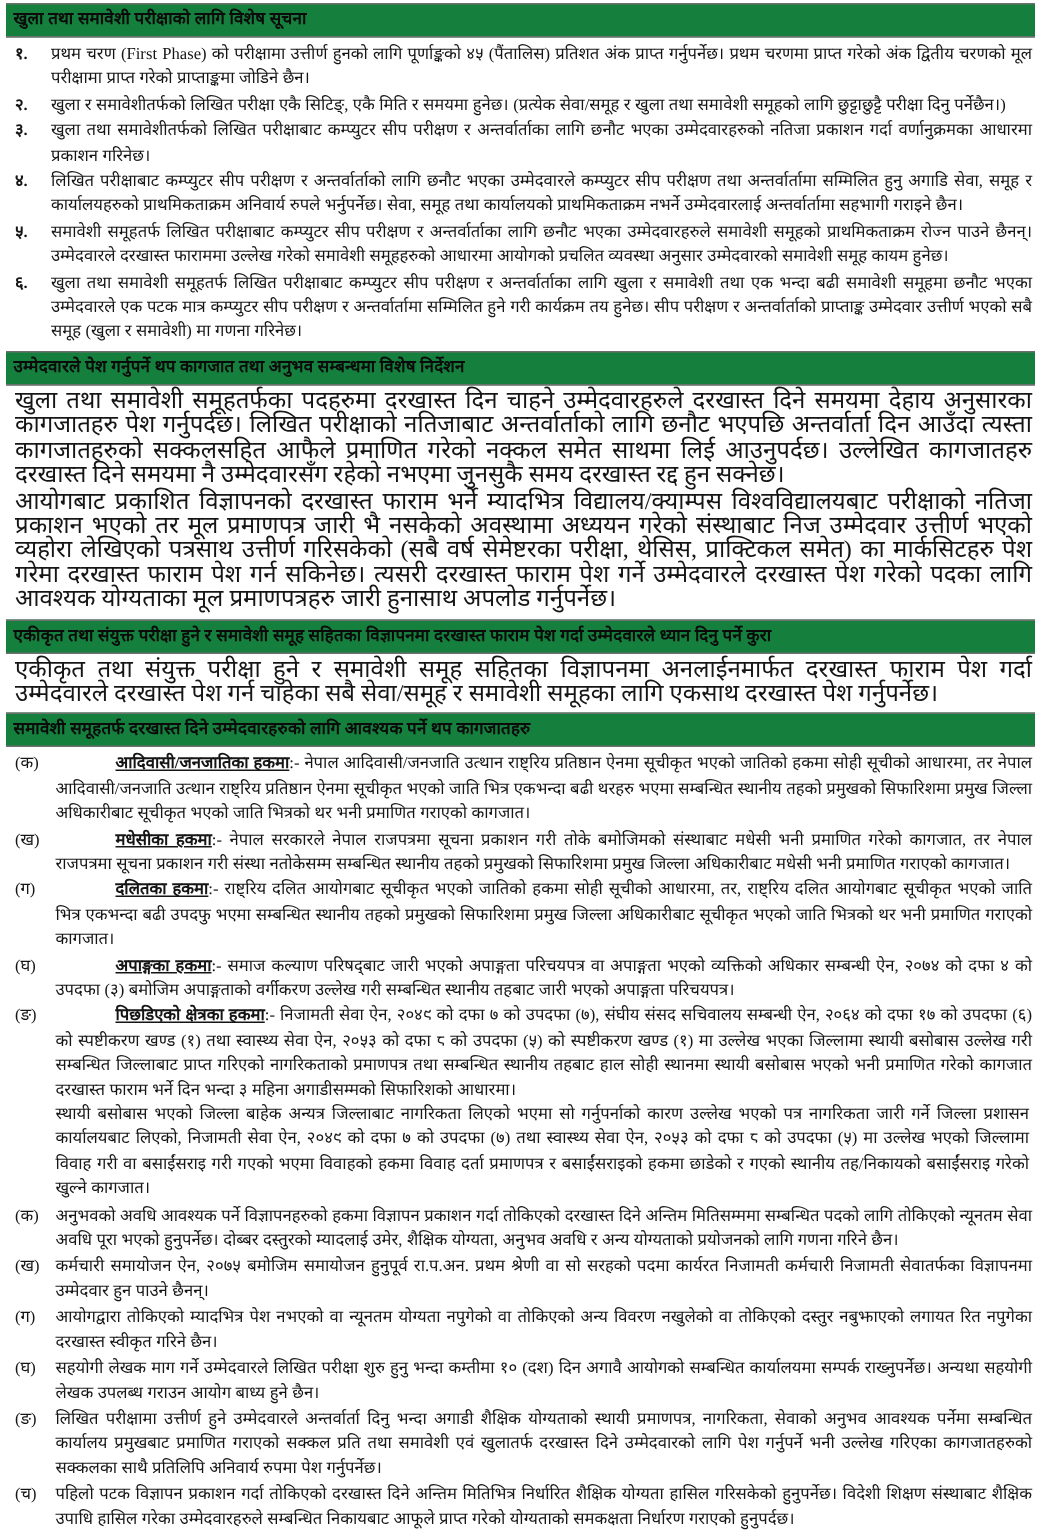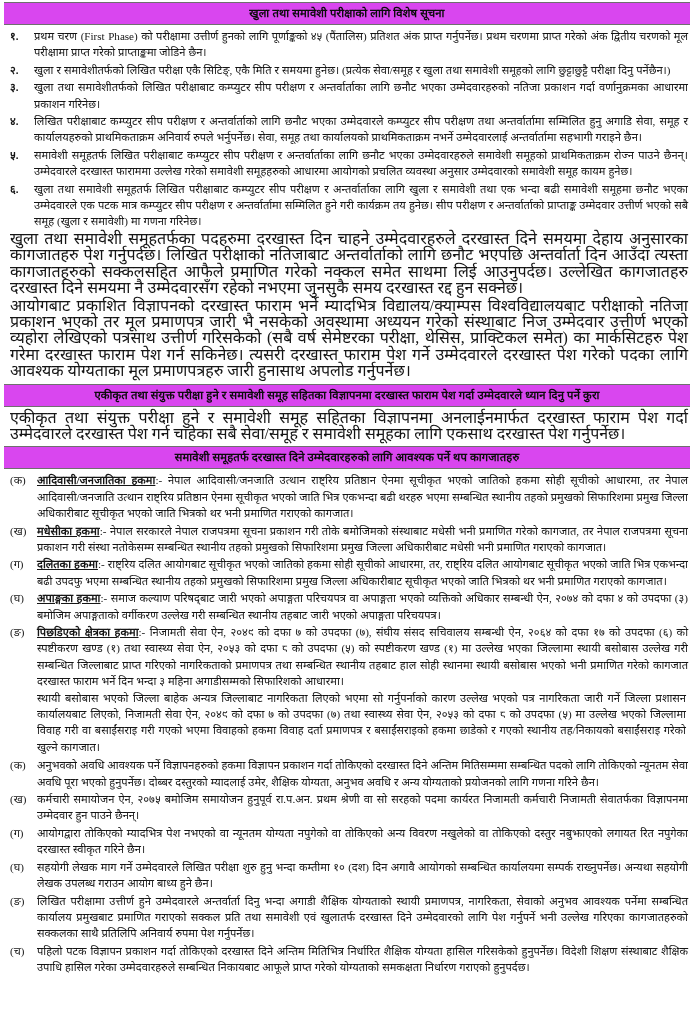--- a/index.html
+++ b/index.html
@@ -18,31 +18,30 @@
     width: 694px;
     min-height: 1024px;
     box-sizing: border-box;
     padding: 2px 4px 6px 4px;
     background: #ffffff;
     position: relative;
   }
 
   
   .section-bar {
-    background: #d946ef;
+    background: #15803d;
     border-top: 1px solid #6f6f6f;
     border-bottom: 1px solid #6f6f6f;
     color: #0b0b0b;
     font-weight: bold;
     font-size: 11.3px;
     line-height: 16px;
     padding: 2px 5px 3px 5px;
     margin: 4px 0 3px 0;
     letter-spacing: 0.15px;
-    text-align: center;
   }
   .section-bar.first { margin-top: 0; }
 
   
   ol.list, ul.list {
     list-style: none;
     margin: 0;
     padding: 0;
   }
   .item {
@@ -76,20 +75,21 @@
     font-size: 11.1px;
     line-height: 16.4px;
     text-align: justify;
     text-justify: inter-word;
     padding-right: 2px;
     word-spacing: 0.2px;
   }
   .lead {
     font-weight: bold;
     text-decoration: underline;
+    margin-left: 40px;
   }
   .para {
     font-size: 16px;
     line-height: 16.4px;
     text-align: justify;
     margin: 0 2px 1px 6px;
   }
   .sub-para {
     font-size: 11.1px;
     line-height: 16.4px;
@@ -125,20 +125,21 @@
     <li class="item">
       <span class="marker num-marker">५.</span>
       <span class="body-text">समावेशी समूहतर्फ लिखित परीक्षाबाट कम्प्युटर सीप परीक्षण र अन्तर्वार्ताका लागि छनौट भएका उम्मेदवारहरुले समावेशी समूहको प्राथमिकताक्रम रोज्न पाउने छैनन्। उम्मेदवारले दरखास्त फाराममा उल्लेख गरेको समावेशी समूहहरुको आधारमा आयोगको प्रचलित व्यवस्था अनुसार उम्मेदवारको समावेशी समूह कायम हुनेछ।</span>
     </li>
     <li class="item">
       <span class="marker num-marker">६.</span>
       <span class="body-text">खुला तथा समावेशी समूहतर्फ लिखित परीक्षाबाट कम्प्युटर सीप परीक्षण र अन्तर्वार्ताका लागि खुला र समावेशी तथा एक भन्दा बढी समावेशी समूहमा छनौट भएका उम्मेदवारले एक पटक मात्र कम्प्युटर सीप परीक्षण र अन्तर्वार्तामा सम्मिलित हुने गरी कार्यक्रम तय हुनेछ। सीप परीक्षण र अन्तर्वार्ताको प्राप्ताङ्क उम्मेदवार उत्तीर्ण भएको सबै समूह (खुला र समावेशी) मा गणना गरिनेछ।</span>
     </li>
   </ol>
 
+  <div class="section-bar">उम्मेदवारले पेश गर्नुपर्ने थप कागजात तथा अनुभव सम्बन्धमा विशेष निर्देशन</div>
   <p class="para">खुला तथा समावेशी समूहतर्फका पदहरुमा दरखास्त दिन चाहने उम्मेदवारहरुले दरखास्त दिने समयमा देहाय अनुसारका कागजातहरु पेश गर्नुपर्दछ। लिखित परीक्षाको नतिजाबाट अन्तर्वार्ताको लागि छनौट भएपछि अन्तर्वार्ता दिन आउँदा त्यस्ता कागजातहरुको सक्कलसहित आफैले प्रमाणित गरेको नक्कल समेत साथमा लिई आउनुपर्दछ। उल्लेखित कागजातहरु दरखास्त दिने समयमा नै उम्मेदवारसँग रहेको नभएमा जुनसुकै समय दरखास्त रद्द हुन सक्नेछ।</p>
 
   <p class="para">आयोगबाट प्रकाशित विज्ञापनको दरखास्त फाराम भर्ने म्यादभित्र विद्यालय/क्याम्पस विश्वविद्यालयबाट परीक्षाको नतिजा प्रकाशन भएको तर मूल प्रमाणपत्र जारी भै नसकेको अवस्थामा अध्ययन गरेको संस्थाबाट निज उम्मेदवार उत्तीर्ण भएको व्यहोरा लेखिएको पत्रसाथ उत्तीर्ण गरिसकेको (सबै वर्ष सेमेष्टरका परीक्षा, थेसिस, प्राक्टिकल समेत) का मार्कसिटहरु पेश गरेमा दरखास्त फाराम पेश गर्न सकिनेछ। त्यसरी दरखास्त फाराम पेश गर्ने उम्मेदवारले दरखास्त पेश गरेको पदका लागि आवश्यक योग्यताका मूल प्रमाणपत्रहरु जारी हुनासाथ अपलोड गर्नुपर्नेछ।</p>
 
   <div class="section-bar">एकीकृत तथा संयुक्त परीक्षा हुने र समावेशी समूह सहितका विज्ञापनमा दरखास्त फाराम पेश गर्दा उम्मेदवारले ध्यान दिनु पर्ने कुरा</div>
   <p class="para">एकीकृत तथा संयुक्त परीक्षा हुने र समावेशी समूह सहितका विज्ञापनमा अनलाईनमार्फत दरखास्त फाराम पेश गर्दा उम्मेदवारले दरखास्त पेश गर्न चाहेका सबै सेवा/समूह र समावेशी समूहका लागि एकसाथ दरखास्त पेश गर्नुपर्नेछ।</p>
 
   <div class="section-bar">समावेशी समूहतर्फ दरखास्त दिने उम्मेदवारहरुको लागि आवश्यक पर्ने थप कागजातहरु</div>
 
   <ul class="list">

